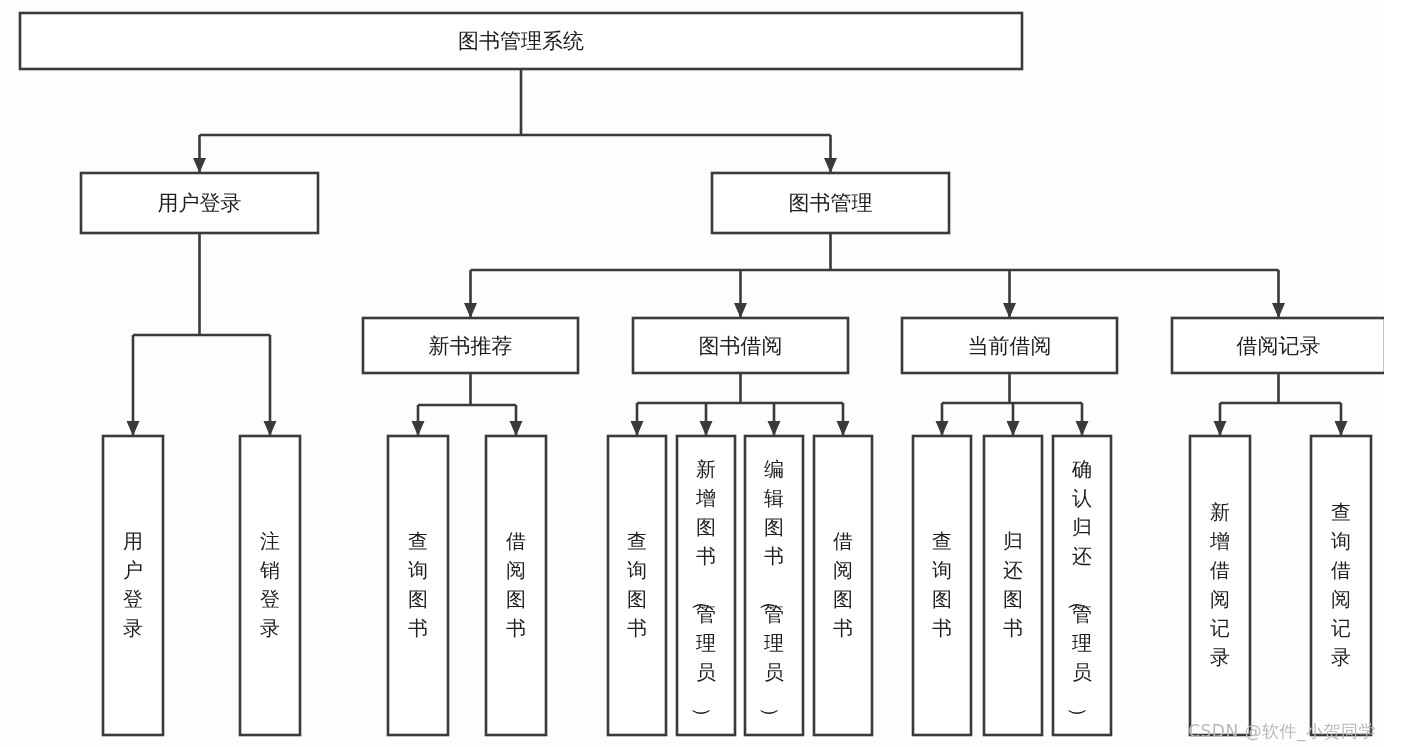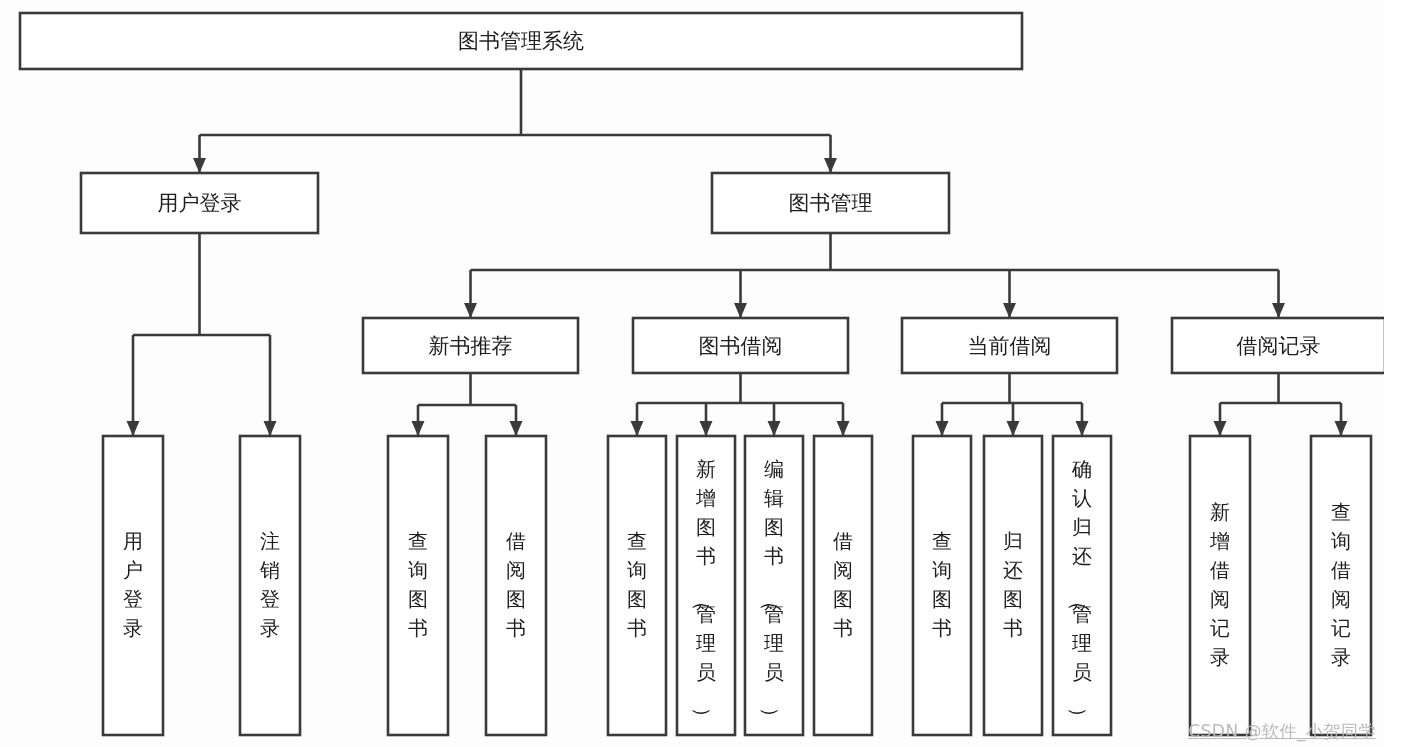--- a/index.html
+++ b/index.html
@@ -56,21 +56,20 @@
   .watermark {
     position: absolute;
     right: 8px;
     bottom: 4px;
     font-family: "DejaVu Sans", "Liberation Sans", sans-serif;
     font-size: 17px;
     color: #b9b9b9;
     white-space: nowrap;
     pointer-events: none;
     letter-spacing: 0.5px;
-    text-decoration: underline;
   }
 </style>
 </head>
 <body>
 
 <div id="diagram-root">
   <svg class="diagram-canvas" viewBox="0 0 1405 747">
     <g id="edge-layer">
         <g>
           <path d="M 521 69 L 521 135" class="connector"></path>

